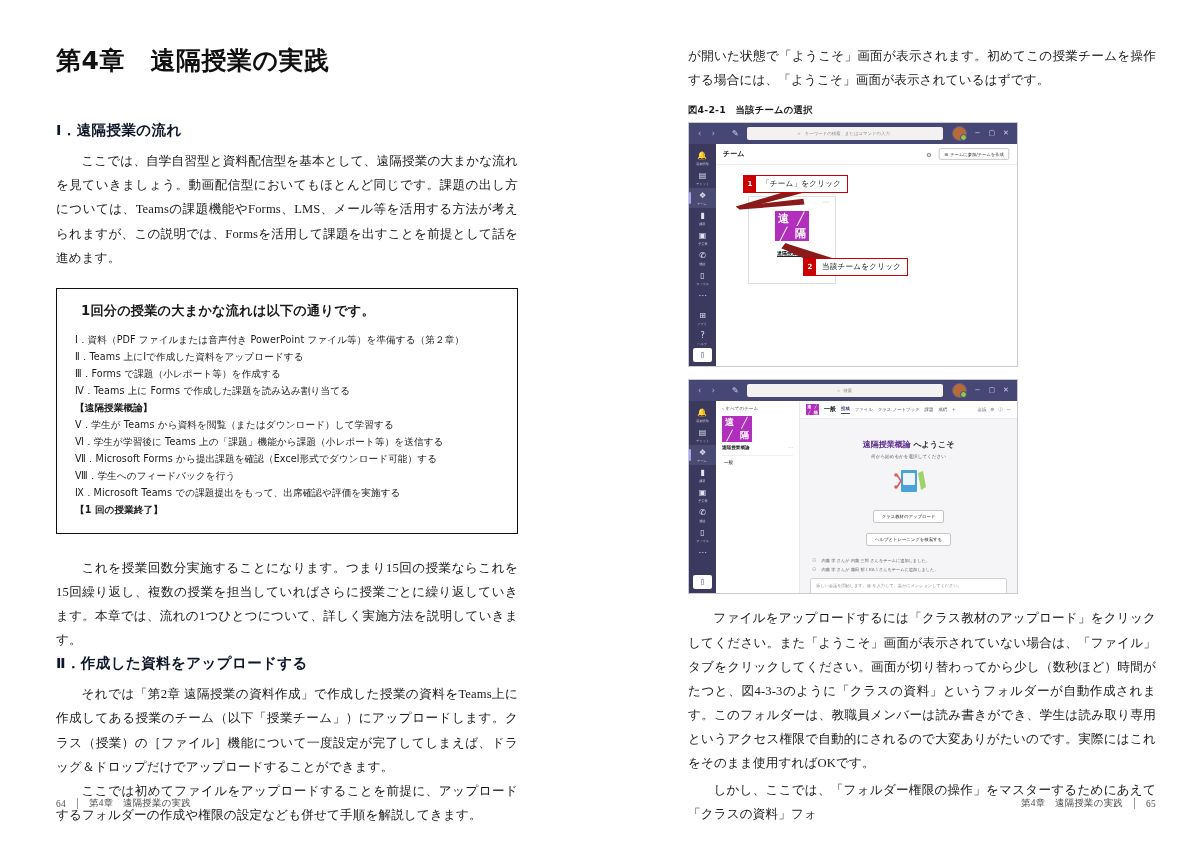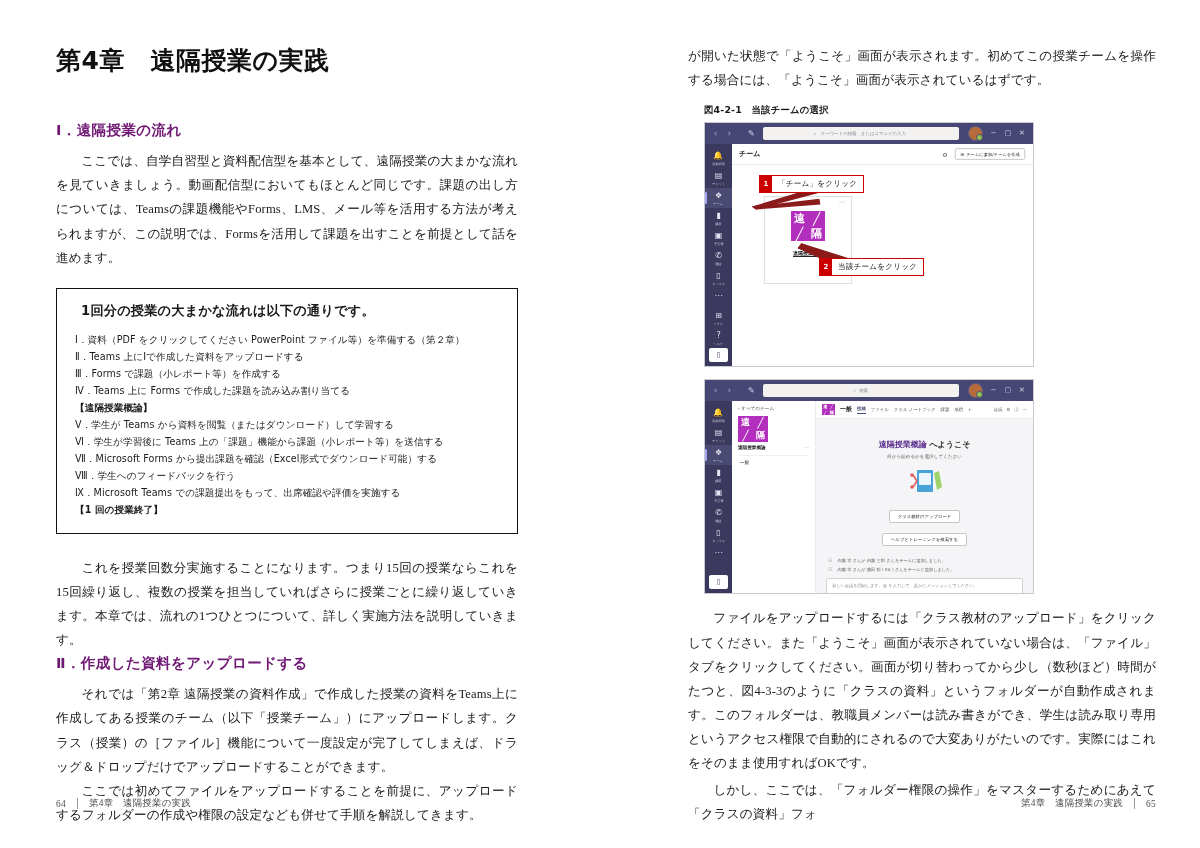--- a/index.html
+++ b/index.html
@@ -38,21 +38,21 @@
     letter-spacing: 0.5px;
     margin: 0 0 44px 0;
     color: #111;
   }
   .section-heading {
     font-family: "DejaVu Sans", "Liberation Sans", sans-serif;
     font-size: 14.5px;
     font-weight: 700;
     margin: 0 0 9px 0;
     letter-spacing: 0.4px;
-    color: #701a75;
+    color: #0f172a;
   }
   .section-heading.second { }
 
   
   p.body {
     font-size: 12.6px;
     line-height: 1.92;
     text-align: justify;
     margin: 0 0 2px 0;
     text-indent: 1em;
@@ -82,21 +82,21 @@
   .flow-list li {
     font-family: "DejaVu Sans", "Liberation Sans", sans-serif;
     font-size: 9.6px;
     line-height: 1.78;
     letter-spacing: 0.1px;
     white-space: nowrap;
   }
   .flow-list li.marker { font-weight: 600; }
 
   
-  .figure { margin: 12px 0 0 16px; }
+  .figure { margin: 12px 0 0 0; }
   .fig-caption {
     font-family: "DejaVu Sans", "Liberation Sans", sans-serif;
     font-size: 9.4px;
     font-weight: 700;
     margin: 0 0 5px 0;
     letter-spacing: 0.2px;
   }
   .fig-frame {
     position: relative;
     width: 330px;
@@ -399,21 +399,21 @@
 
     <h1 class="chapter-title">第4章　遠隔授業の実践</h1>
 
     <h2 class="section-heading">Ⅰ．遠隔授業の流れ</h2>
 
     <p class="body">　ここでは、自学自習型と資料配信型を基本として、遠隔授業の大まかな流れを見ていきましょう。動画配信型においてもほとんど同じです。課題の出し方については、Teamsの課題機能やForms、LMS、メール等を活用する方法が考えられますが、この説明では、Formsを活用して課題を出すことを前提として話を進めます。</p>
 
     <div class="flow-box">
       <div class="flow-box-title">1回分の授業の大まかな流れは以下の通りです。</div>
       <ul class="flow-list">
-        <li>Ⅰ．資料（PDF をクリックしてください PowerPoint ファイル等）を準備する（第２章）</li>
+        <li>Ⅰ．資料（PDF ファイルまたは音声付き PowerPoint ファイル等）を準備する（第２章）</li>
         <li>Ⅱ．Teams 上にⅠで作成した資料をアップロードする</li>
         <li>Ⅲ．Forms で課題（小レポート等）を作成する</li>
         <li>Ⅳ．Teams 上に Forms で作成した課題を読み込み割り当てる</li>
         <li class="marker">【遠隔授業概論】</li>
         <li>Ⅴ．学生が Teams から資料を閲覧（またはダウンロード）して学習する</li>
         <li>Ⅵ．学生が学習後に Teams 上の「課題」機能から課題（小レポート等）を送信する</li>
         <li>Ⅶ．Microsoft Forms から提出課題を確認（Excel形式でダウンロード可能）する</li>
         <li>Ⅷ．学生へのフィードバックを行う</li>
         <li>Ⅸ．Microsoft Teams での課題提出をもって、出席確認や評価を実施する</li>
         <li class="marker">【1 回の授業終了】</li>

